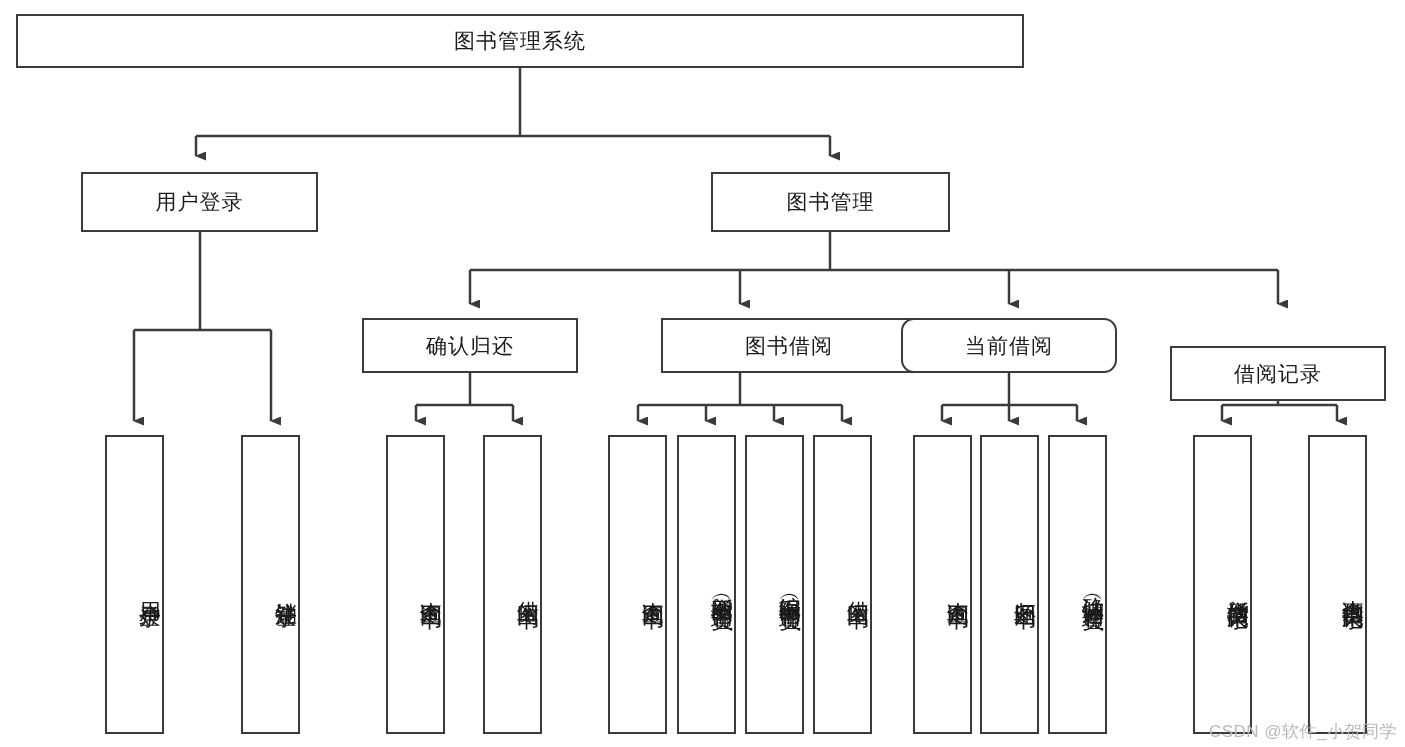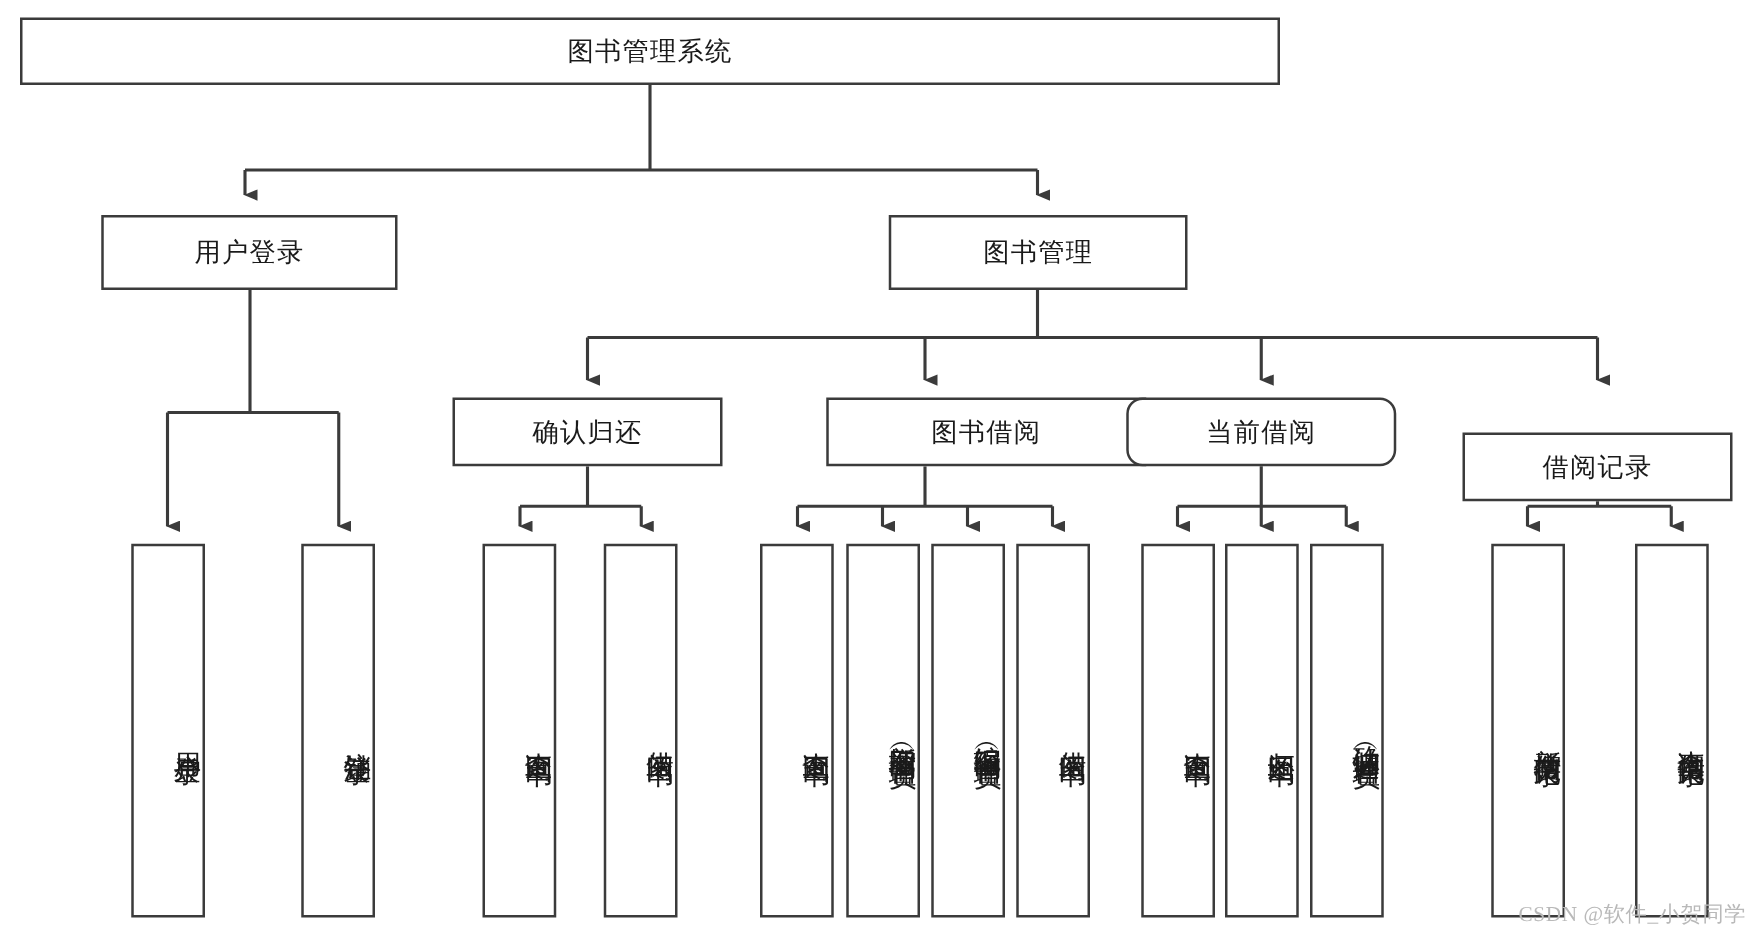--- a/index.html
+++ b/index.html
@@ -57,21 +57,20 @@
   }
   .watermark {
     position: absolute;
     right: 8px;
     bottom: 4px;
     font-size: 17px;
     color: #b9b9b9;
     letter-spacing: 0.5px;
     white-space: nowrap;
     user-select: none;
-    font-family: Liberation Serif, serif;
   }
 </style>
 </head>
 <body>
 
 <div id="canvas">
 
   <svg id="wires" viewBox="0 0 1405 747" xmlns="http://www.w3.org/2000/svg">
     <defs>
       <marker id="arrow" markerWidth="9" markerHeight="11" refX="4.5" refY="10" orient="auto" markerUnits="userSpaceOnUse">

